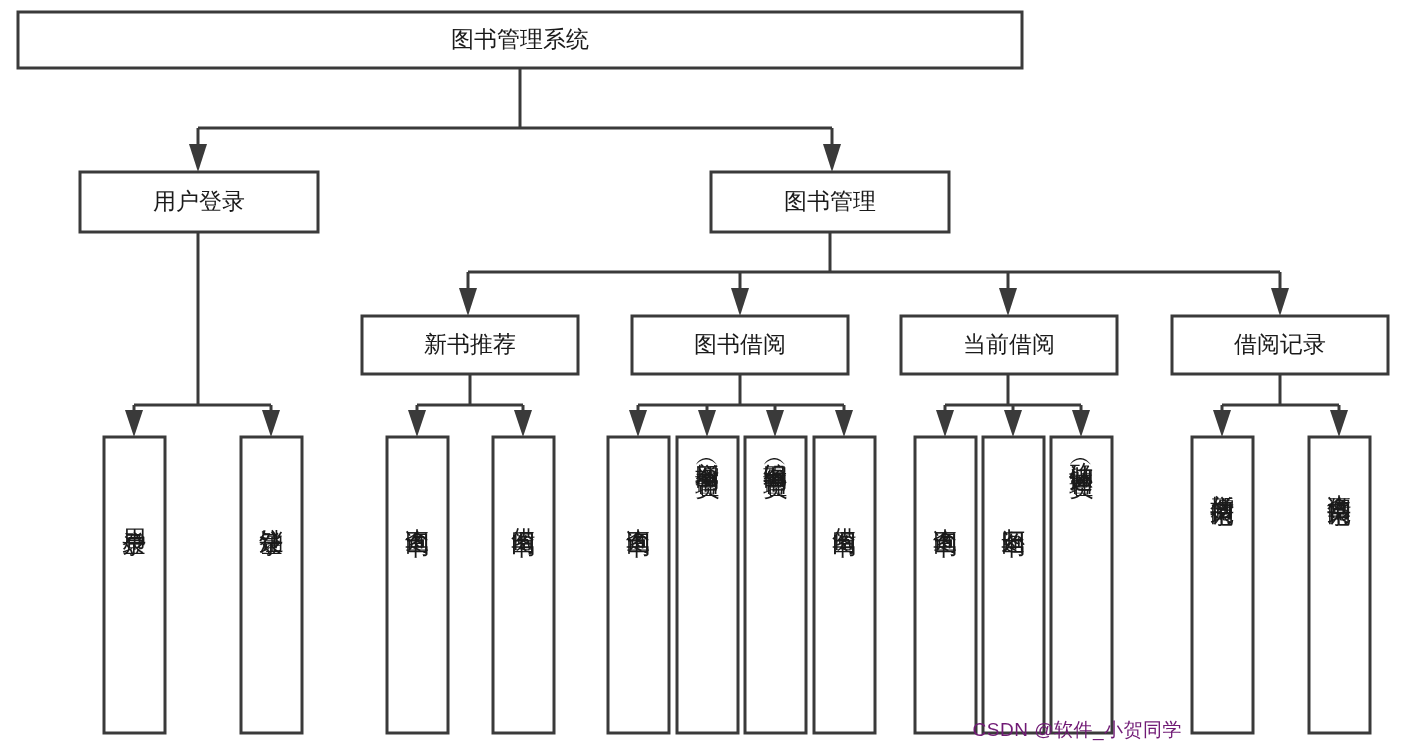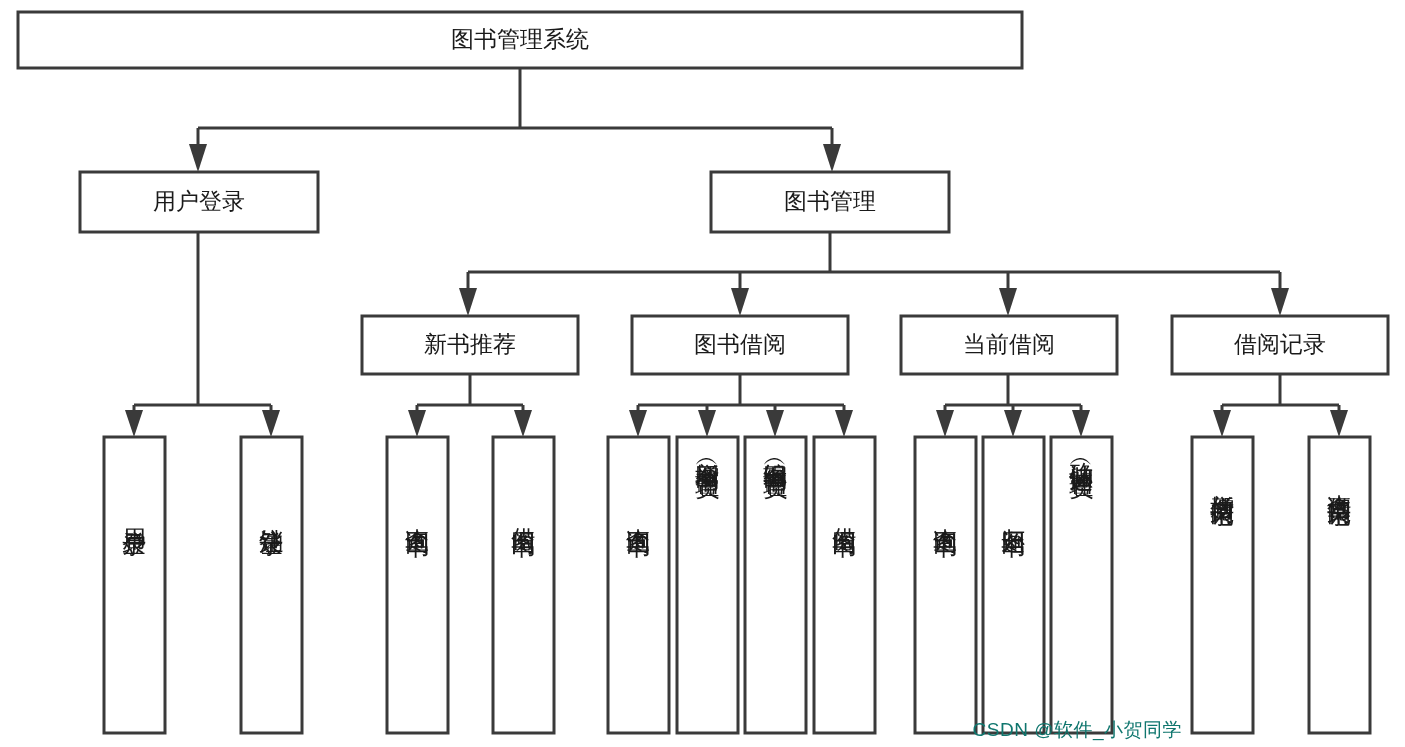--- a/index.html
+++ b/index.html
@@ -65,21 +65,21 @@
     color: #1a1a1a;
     letter-spacing: 2px;
     white-space: nowrap;
   }
   .watermark {
     position: absolute;
     right: 8px;
     bottom: 4px;
     font-family: "Liberation Sans", "DejaVu Sans", sans-serif;
     font-size: 19px;
-    color: #0f766e;
+    color: #701a75;
     letter-spacing: 0.5px;
     white-space: nowrap;
   }
 </style>
 </head>
 <body>
 
 <div id="diagram-root">
 
   <svg id="flowchart" viewBox="0 0 1405 747">

